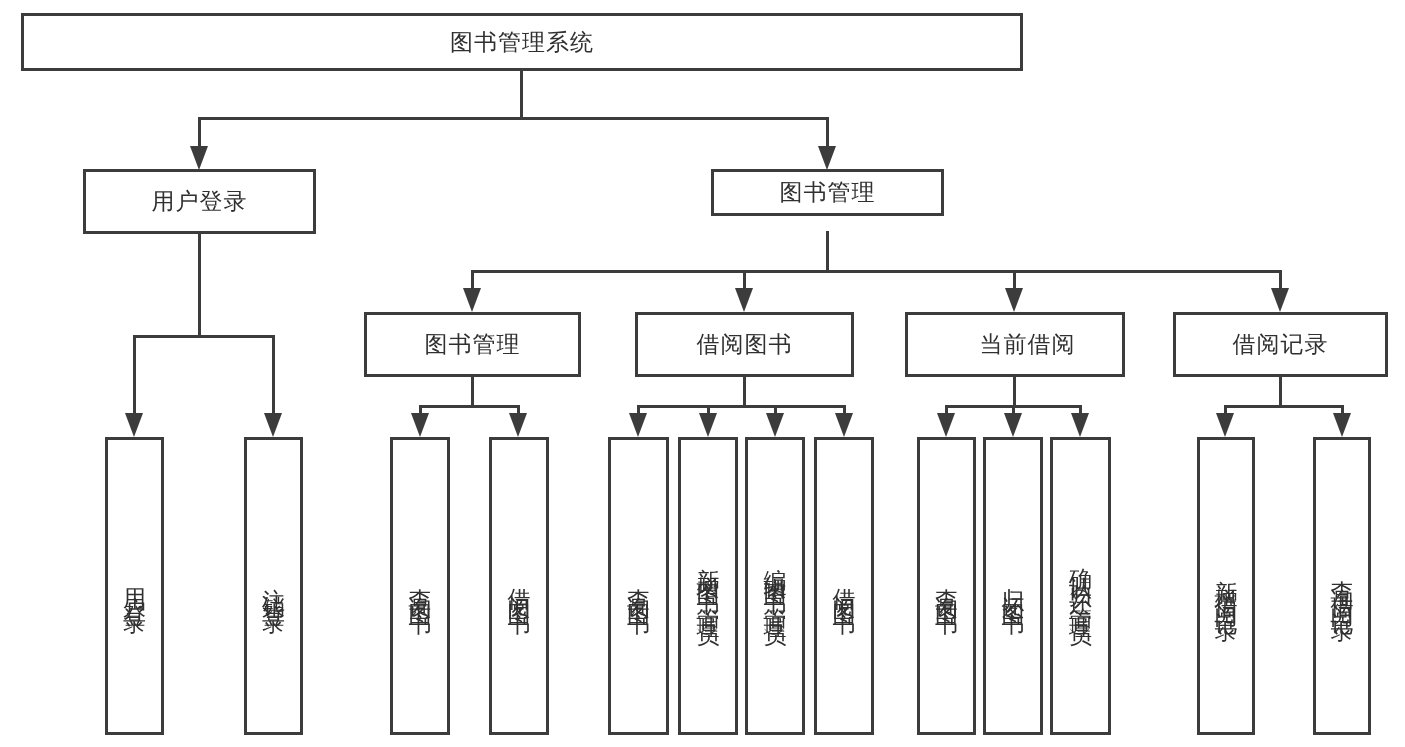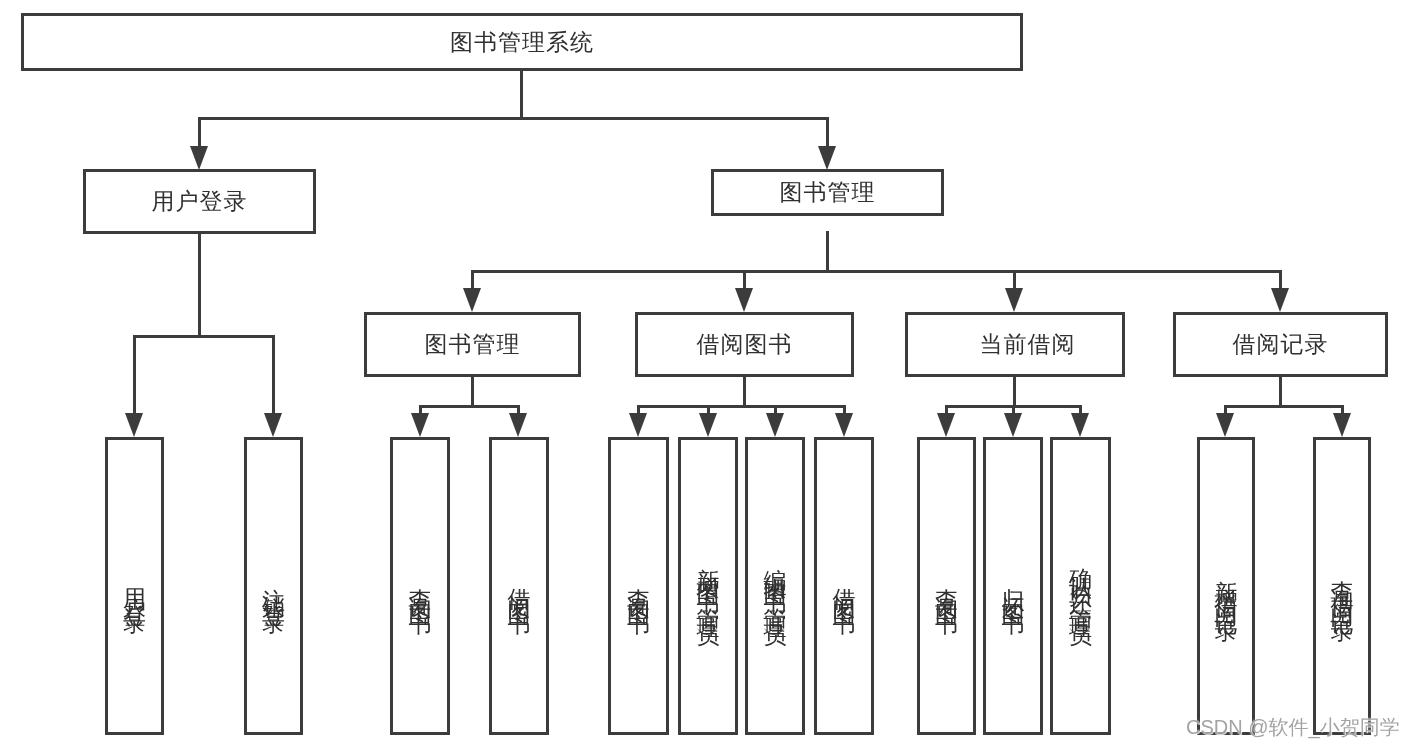--- a/index.html
+++ b/index.html
@@ -200,15 +200,14 @@
   </div>
 
   <div class="box vbox" style="left:1197px;top:437px;width:58px;height:298px;">
     <span class="vtext">新增借阅记录</span>
   </div>
   <div class="box vbox" style="left:1313px;top:437px;width:58px;height:298px;">
     <span class="vtext">查询借阅记录</span>
   </div>
 
   
-  <div class="watermark">CSDN @软件_小贺同学</div>
 
 </div>
 
 </body></html>

